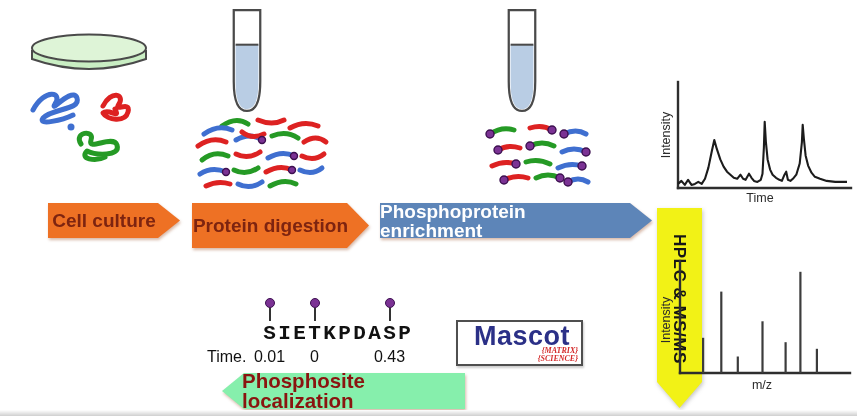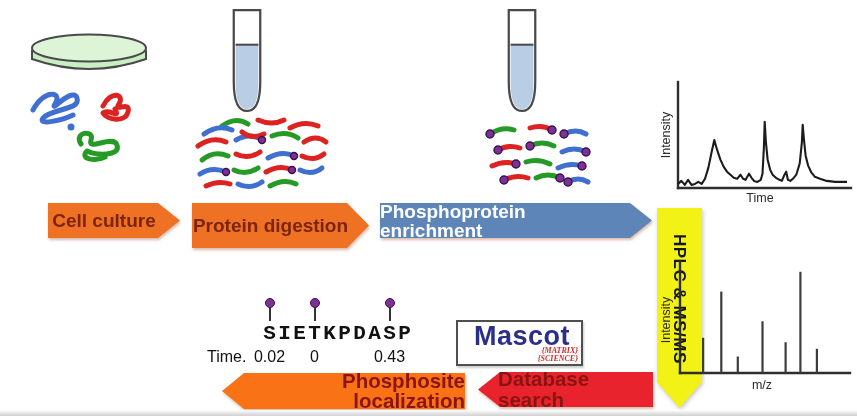--- a/index.html
+++ b/index.html
@@ -150,27 +150,22 @@
   <div class="aw" style="left:340px;top:203px;width:272px;height:35px">
     <div class="flow-arrow right f19" style="background: rgb(93, 133, 184); color: #ffffff;">
       <span>Phosphoprotein enrichment</span>
     </div>
   </div>
   <div class="aw gray" style="left:617px;top:208px;width:45px;height:200px">
     <div class="flow-arrow down" style="background: rgb(242, 242, 22); color: rgb(22, 22, 22);">
       <span class="vtext">HPLC &amp; MS/MS</span>
     </div>
   </div>
-  <div class="aw" style="left:438px;top:372px;width:175px;height:35px">
-    <div class="flow-arrow left f21" style="background: rgb(233, 35, 46); color: rgb(138, 20, 16);">
-      <span>Database search</span>
-    </div>
-  </div>
   <div class="aw" style="left:182px;top:373px;width:243px;height:36px">
-    <div class="flow-arrow left f21" style="background: #f97316; color: rgb(138, 20, 16); text-align: right;">
+    <div class="flow-arrow left f21" style="background: #86efac; color: rgb(138, 20, 16);">
       <span>Phosphosite localization</span>
     </div>
   </div>
 
   <svg class="abs" style="left:660px;top:78px" width="195" height="128" viewBox="0 0 195 128">
     <line class="axis" x1="18" y1="4" x2="18" y2="110"></line>
     <line class="axis" x1="18" y1="110" x2="191" y2="110"></line>
     <polyline id="chrom-line" points="18.0,105.9 21.4,102.9 24.8,106.9 28.1,101.8 31.5,106.9 34.9,105.9 38.3,103.9 41.7,105.9 45.0,100.8 48.4,89.6 51.8,73.3 54.3,62.1 56.9,71.2 60.3,81.4 63.6,88.6 67.0,93.7 70.4,96.7 73.8,99.8 77.2,100.8 80.5,96.7 83.1,100.8 85.6,101.8 89.0,95.7 91.5,99.8 94.0,102.9 97.4,103.9 100.8,101.8 102.5,95.7 103.9,69.2 104.7,43.7 105.9,64.1 107.6,81.4 110.1,91.6 112.6,96.7 116.0,99.8 119.4,101.8 121.9,102.9 124.5,96.7 126.2,93.7 127.9,101.8 130.4,102.9 132.9,100.8 136.3,96.7 139.7,85.5 141.9,64.1 142.7,46.8 143.9,61.0 145.6,77.4 148.1,87.6 151.5,94.7 154.9,98.8 160.0,100.8 166.7,102.9 175.2,103.9 187.0,103.9" stroke="#1c1c1c"></polyline>
     <text class="axlabel" x="10" y="57" transform="rotate(-90 10 57)" text-anchor="middle">Intensity</text>
     <text class="axlabel" x="100" y="124" text-anchor="middle">Time</text>
@@ -193,21 +188,21 @@
   </svg>
 
   <div id="seq-panel">
     <span id="prob-label">Time.</span>
     <div id="seq-row">
         <div class="seq-cell">
           <div class="lolli">
             <div class="ball" style="background: rgb(123, 50, 148);"></div>
             <div class="stem"></div>
           </div>
-          <div class="prob">0.02</div>
+          <div class="prob">0.01</div>
           <div class="res">S</div>
         </div>
         <div class="seq-cell">
           <div class="res">I</div>
         </div>
         <div class="seq-cell">
           <div class="res">E</div>
         </div>
         <div class="seq-cell">
           <div class="lolli">

